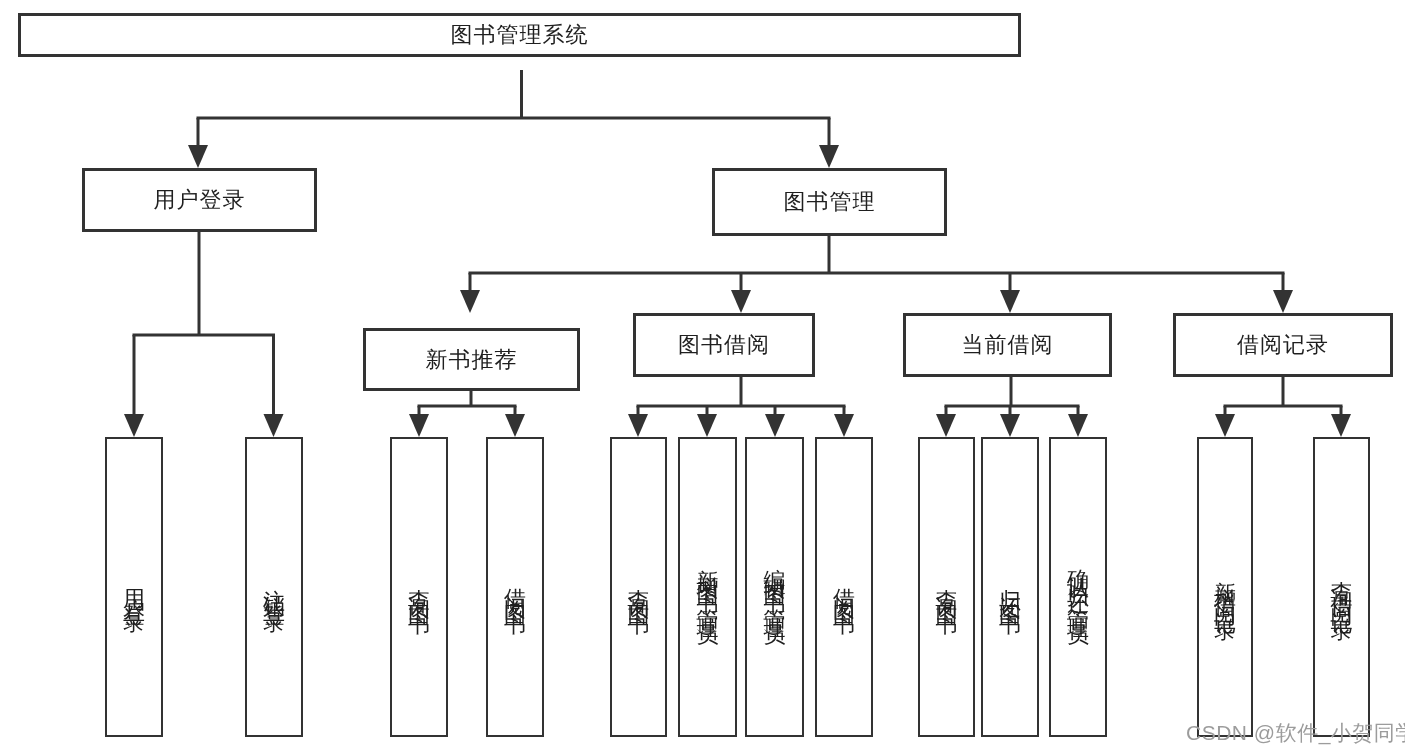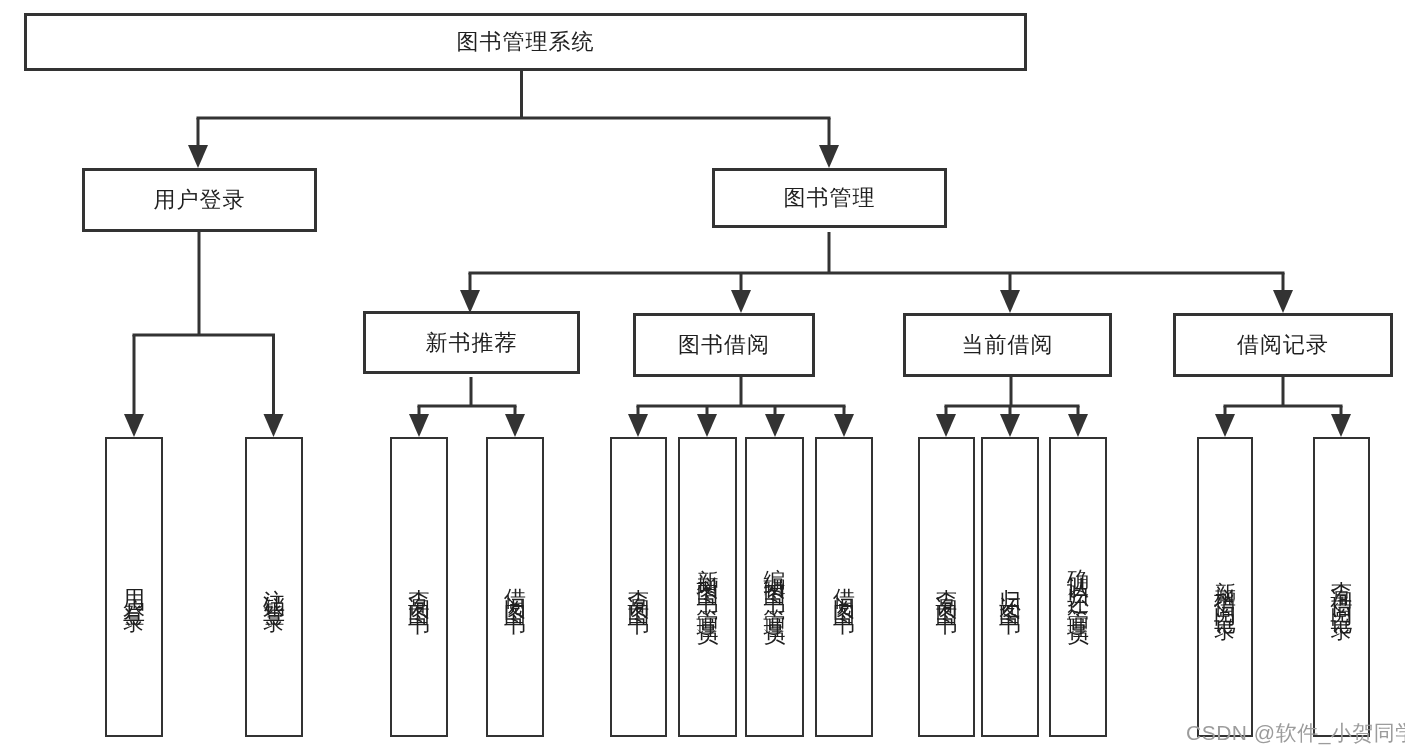--- a/index.html
+++ b/index.html
@@ -107,26 +107,26 @@
       <line x1="1010" y1="406" x2="1010" y2="423" stroke="#333333" stroke-width="3"></line>
       <polygon points="1000,414 1020,414 1010,437" fill="#333333"></polygon>
       <line x1="1078" y1="406" x2="1078" y2="423" stroke="#333333" stroke-width="3"></line>
       <polygon points="1068,414 1088,414 1078,437" fill="#333333"></polygon>
       <line x1="1225" y1="406" x2="1225" y2="423" stroke="#333333" stroke-width="3"></line>
       <polygon points="1215,414 1235,414 1225,437" fill="#333333"></polygon>
       <line x1="1341" y1="406" x2="1341" y2="423" stroke="#333333" stroke-width="3"></line>
       <polygon points="1331,414 1351,414 1341,437" fill="#333333"></polygon>
     </svg>
 
-  <div class="box" style="left:24px;top:13px;width:1003px;height:58px">图书管理系统</div>
+  <div class="box" style="left:18px;top:13px;width:1003px;height:44px">图书管理系统</div>
 
   <div class="box" style="left:82px;top:168px;width:235px;height:64px">用户登录</div>
-  <div class="box" style="left:712px;top:168px;width:235px;height:60px">图书管理</div>
+  <div class="box" style="left:712px;top:168px;width:235px;height:68px">图书管理</div>
 
-  <div class="box" style="left:363px;top:311px;width:217px;height:63px">新书推荐</div>
+  <div class="box" style="left:363px;top:328px;width:217px;height:63px">新书推荐</div>
   <div class="box" style="left:633px;top:313px;width:182px;height:64px">图书借阅</div>
   <div class="box" style="left:903px;top:313px;width:209px;height:64px">当前借阅</div>
   <div class="box" style="left:1173px;top:313px;width:220px;height:64px">借阅记录</div>
 
   <div class="box leaf" style="left:105px;width:58px">用户登录</div>
   <div class="box leaf" style="left:245px;width:58px">注销登录</div>
   <div class="box leaf" style="left:390px;width:58px">查询图书</div>
   <div class="box leaf" style="left:486px;width:58px">借阅图书</div>
   <div class="box leaf" style="left:610px;width:57px">查询图书</div>
   <div class="box leaf" style="left:678px;width:59px">新增图书（管理员）</div>

